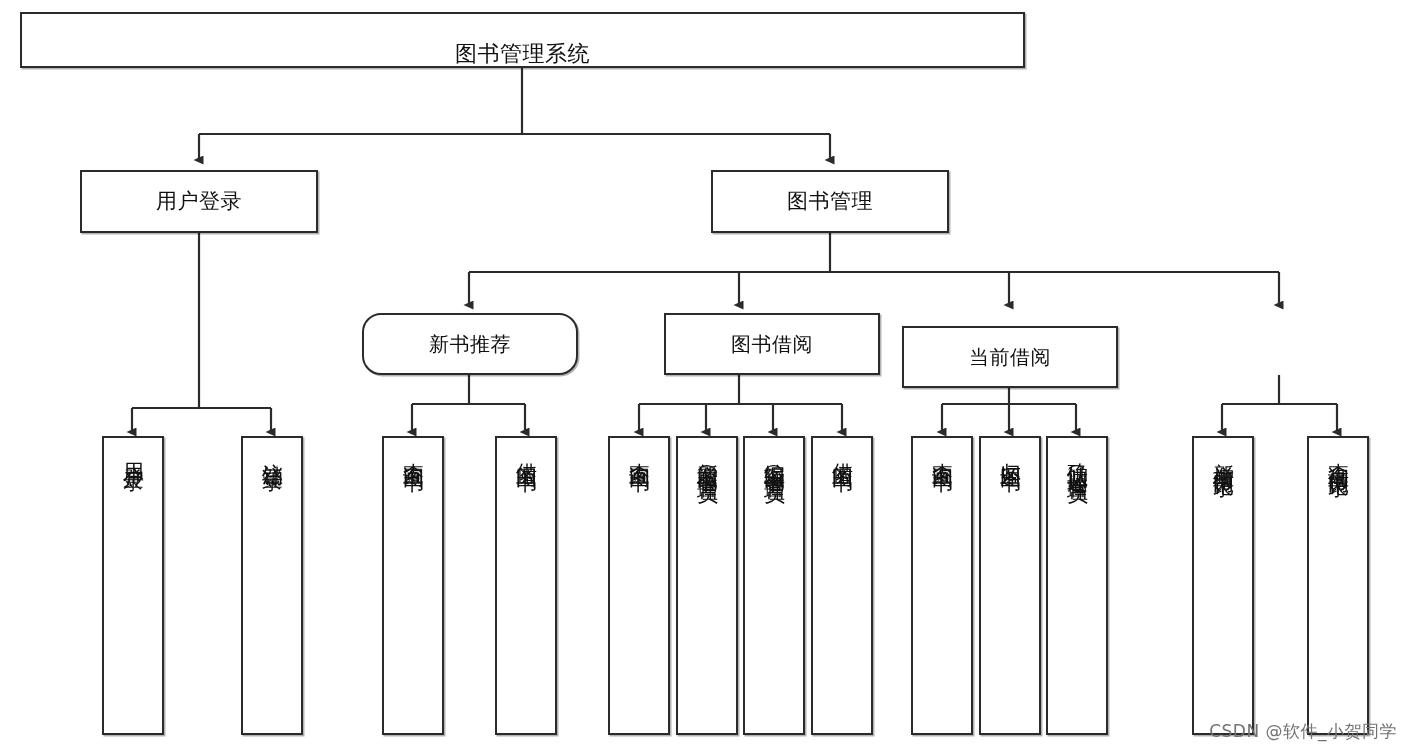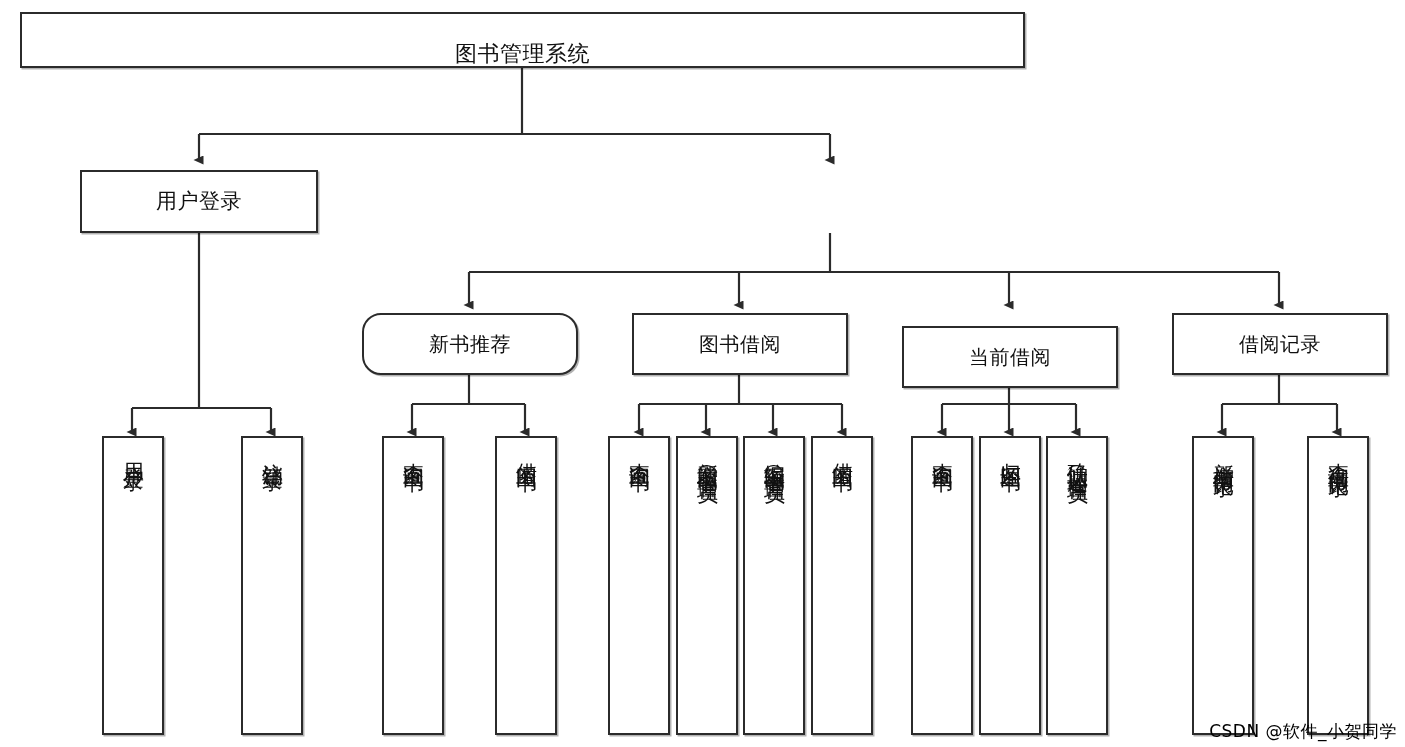--- a/index.html
+++ b/index.html
@@ -63,21 +63,21 @@
     letter-spacing: 3px;
     line-height: 1;
     white-space: nowrap;
     text-align: left;
   }
   .watermark {
     position: absolute;
     right: 8px;
     bottom: 4px;
     font-size: 17px;
-    color: #000000;
+    color: #737373;
     letter-spacing: 0.5px;
     z-index: 3;
     white-space: nowrap;
   }
 </style>
 </head>
 <body>
 
 <div id="canvas">
 
@@ -131,33 +131,33 @@
     </g>
   </svg>
 
   <div class="node root" style="left:20px; top:12px; width:1005px; height:56px;align-items:flex-end;">
     <span class="label">图书管理系统</span>
   </div>
 
   <div class="node level2" style="left:80px; top:170px; width:238px; height:63px;">
     <span class="label">用户登录</span>
   </div>
+  <div class="node level2" style="left:711px; top:170px; width:238px; height:63px;">
+    <span class="label">图书管理</span>
+  </div>
 
   <div class="node level3" style="left:362px; top:313px; width:216px; height:62px;border-radius:19px;">
     <span class="label">新书推荐</span>
   </div>
-  <div class="node level3" style="left:632px; top:313px; width:216px; height:62px;">
+  <div class="node level3" style="left:664px; top:313px; width:216px; height:62px;">
     <span class="label">图书借阅</span>
   </div>
   <div class="node level3" style="left:902px; top:326px; width:216px; height:62px;">
     <span class="label">当前借阅</span>
   </div>
-  <div class="node level3" style="left:1172px; top:313px; width:216px; height:62px;">
-    <span class="label">借阅记录</span>
-  </div>
 
   <div class="node leaf" style="left:102px; top:436px; width:62px; height:299px;">
     <span class="label">用户登录</span>
   </div>
   <div class="node leaf" style="left:241px; top:436px; width:62px; height:299px;">
     <span class="label">注销登录</span>
   </div>
 
   <div class="node leaf" style="left:382px; top:436px; width:62px; height:299px;">
     <span class="label">查询图书</span>

